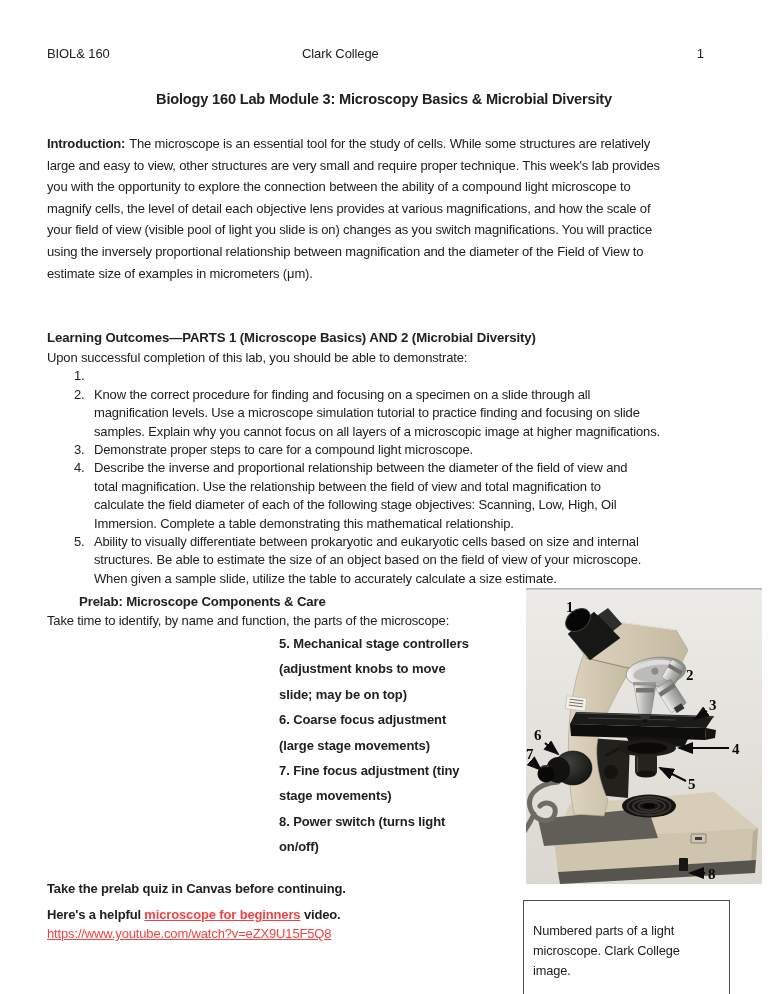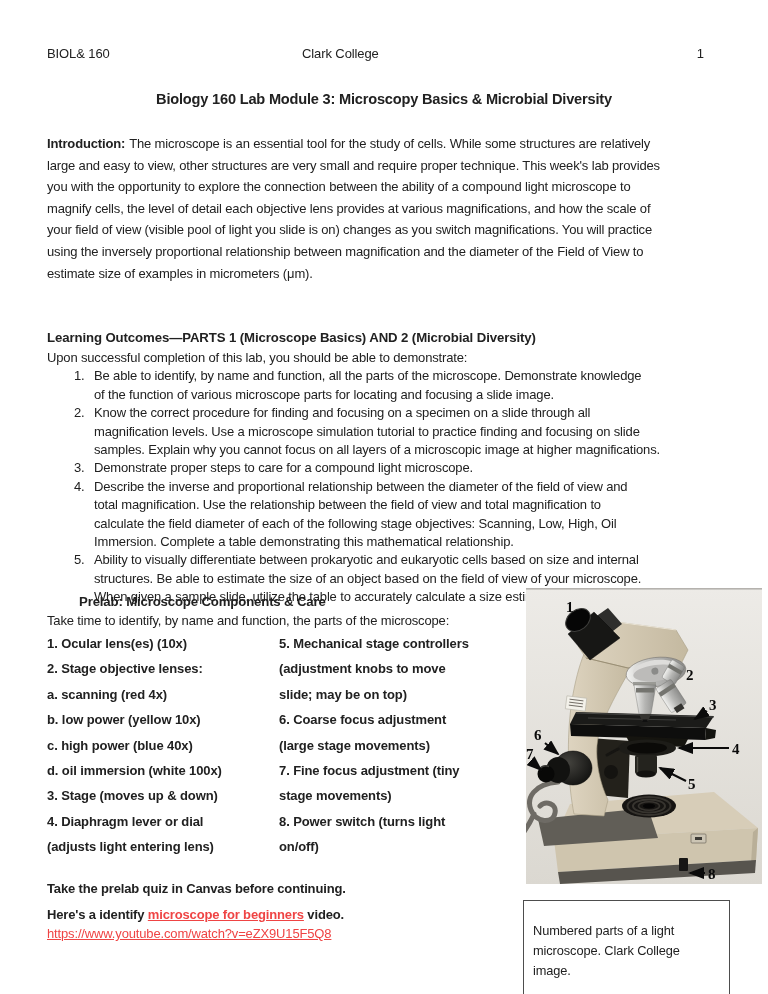--- a/index.html
+++ b/index.html
@@ -67,22 +67,20 @@
 your field of view (visible pool of light you slide is on) changes as you switch magnifications. You will practice
 using the inversely proportional relationship between magnification and the diameter of the Field of View to
 estimate size of examples in micrometers (μm).</span>
   </div>
 
   <div class="abs outcomes">
     <div class="oh">Learning Outcomes—PARTS 1 (Microscope Basics) AND 2 (Microbial Diversity)</div>
     <div class="lead">Upon successful completion of this lab, you should be able to demonstrate:</div>
     <div class="oli">
       <span class="num">1.</span>
-      <span class="txt">Be able to identify, by name and function, all the parts of the microscope. Demonstrate knowledge
-of the function of various microscope parts for locating and focusing a slide image.</span>
     </div>
     <div class="oli">
       <span class="num">2.</span>
       <span class="txt">Know the correct procedure for finding and focusing on a specimen on a slide through all
 magnification levels. Use a microscope simulation tutorial to practice finding and focusing on slide
 samples. Explain why you cannot focus on all layers of a microscopic image at higher magnifications.</span>
     </div>
     <div class="oli">
       <span class="num">3.</span>
       <span class="txt">Demonstrate proper steps to care for a compound light microscope.</span>
@@ -100,42 +98,33 @@
 structures. Be able to estimate the size of an object based on the field of view of your microscope.
 When given a sample slide, utilize the table to accurately calculate a size estimate.</span>
     </div>
   </div>
 
   <div class="abs prelab">
     <div class="ph">Prelab: Microscope Components &amp; Care</div>
     <div class="pl">Take time to identify, by name and function, the parts of the microscope:</div>
   </div>
 
-  <div class="abs col colL">1. Ocular lens(es) (10x)
-2.  Stage objective lenses:
-a. scanning (red 4x)
-b. low power (yellow 10x)
-c. high power (blue 40x)
-d. oil immersion (white 100x)
-3.  Stage (moves up &amp; down)
-4. Diaphragm lever or dial
-(adjusts light entering lens)</div>
   <div class="abs col colR">5.  Mechanical stage controllers
 (adjustment knobs to move
 slide; may be on top)
  6.  Coarse focus adjustment
 (large stage movements)
 7.  Fine focus adjustment (tiny
 stage movements)
 8.  Power switch (turns light
 on/off)</div>
 
   <div class="abs footer">
     <div class="f1">Take the prelab quiz in Canvas before continuing.</div>
-    <div class="f2"><span>Here's a identify </span><a class="lnk">microscope for beginners</a><span> video.</span></div>
+    <div class="f2"><span>Here's a helpful </span><a class="lnk">microscope for beginners</a><span> video.</span></div>
     <div class="f3"><a class="lnk">https://www.youtube.com/watch?v=eZX9U15F5Q8</a></div>
   </div>
 
   <div class="abs figure">
     <svg viewBox="0 0 236 296" width="236" height="296">
       <defs>
         <linearGradient id="bgG" x1="0" y1="0" x2="0" y2="1">
           <stop offset="0" stop-color="#edebe7"></stop>
             <stop offset="1" stop-color="#dbd8d1"></stop>
         </linearGradient>

